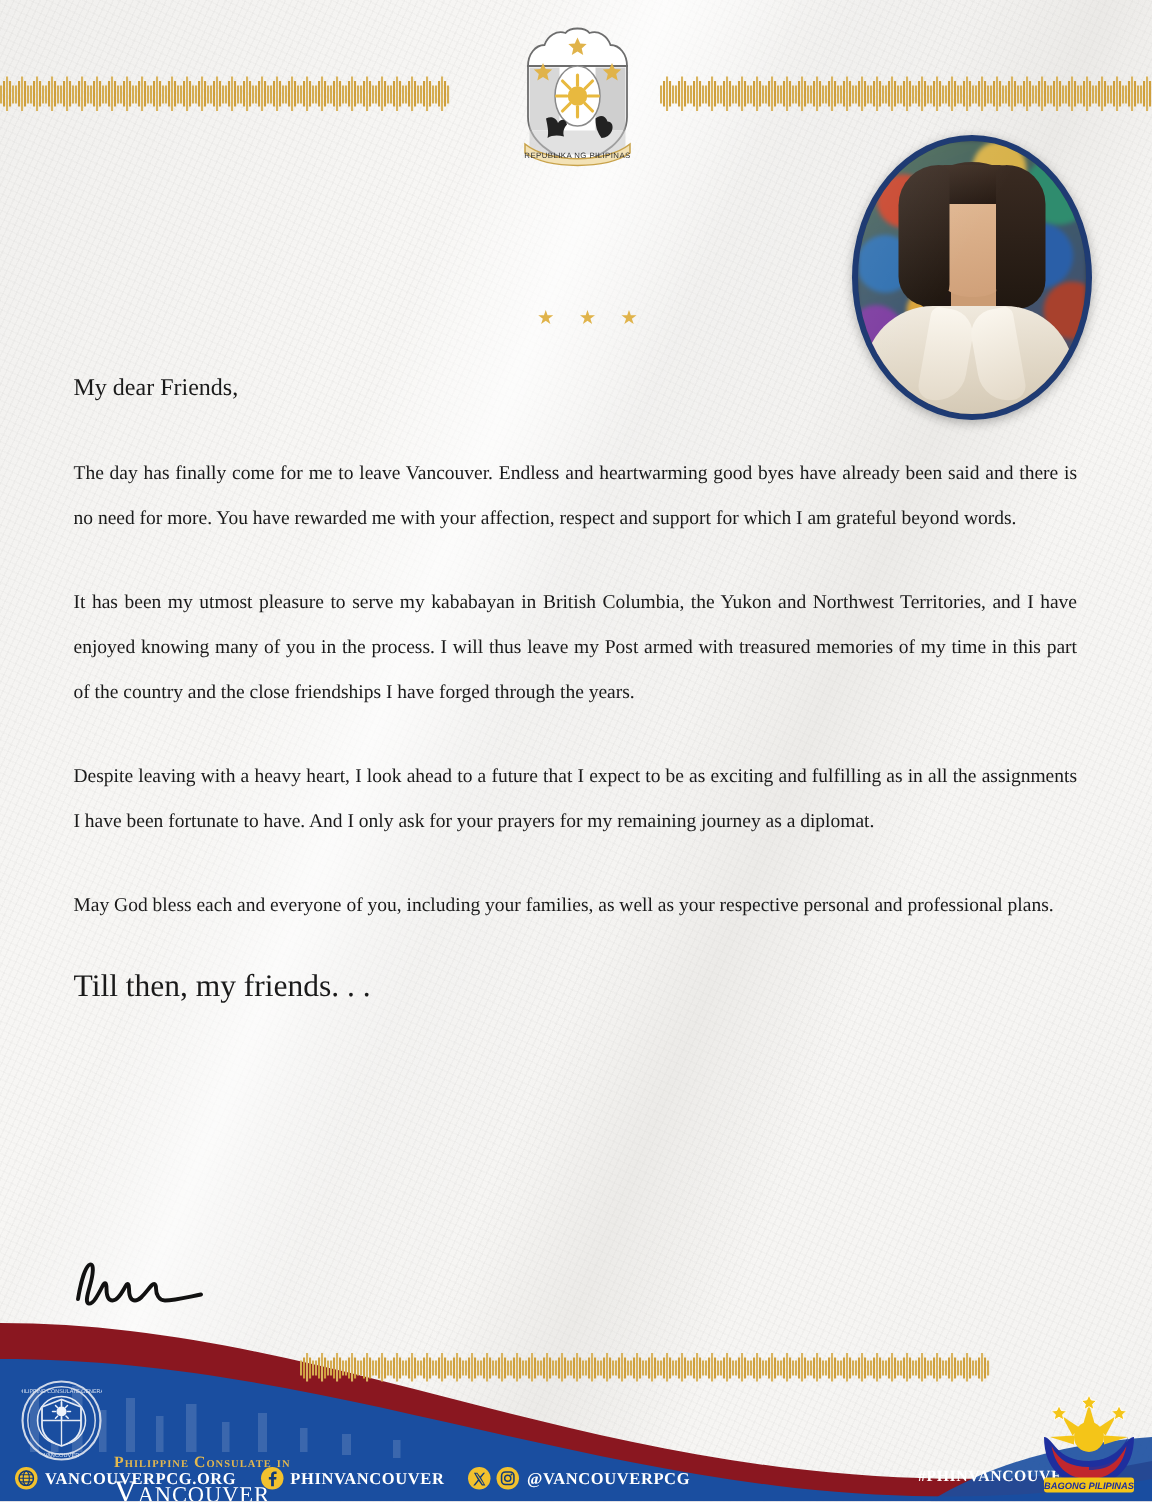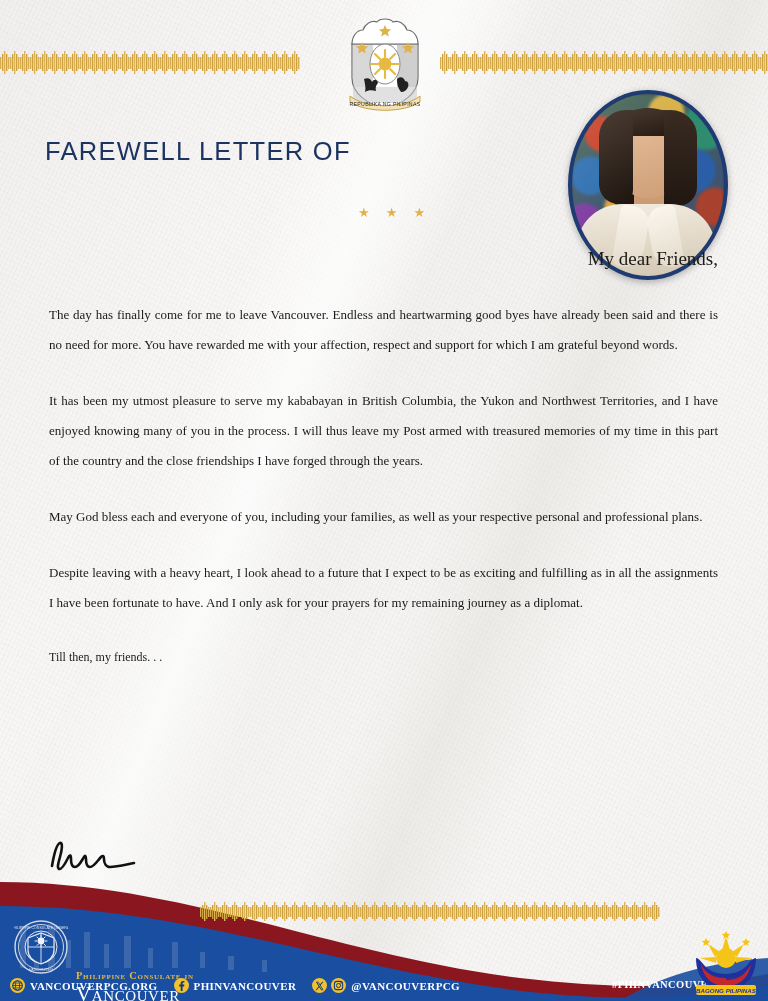--- a/index.html
+++ b/index.html
@@ -137,29 +137,29 @@
     position:absolute;inset:0;
     background:linear-gradient(120deg,rgba(255,255,255,0.12),rgba(255,255,255,0) 45%);
   }
 
   
   .letter{
     position:absolute;left:49px;top:246px;width:669px;
     color:#1a1a1a;
   }
   .salutation{
-    font-size:19px;line-height:26px;margin:0 0 28px 12px;text-align:right;
+    font-size:16px;line-height:26px;margin:0 0 28px 0;
   }
   .para{
     font-size:13px;line-height:30px;
     text-align:justify;
     margin:0 0 26px 0;
   }
   .closing{
-    font-size:12px;line-height:26px;margin:0;
+    font-size:21px;line-height:26px;margin:0;
   }
   .signature{
     position:absolute;left:46px;top:836px;width:130px;height:40px;
   }
 
   
   .footer{
     position:absolute;left:0;bottom:0;width:768px;height:135px;
   }
   .footer svg{display:block;}
@@ -286,30 +286,29 @@
     <div class="bangs"></div>
     <div class="hairfront-l"></div>
     <div class="hairfront-r"></div>
     <div class="blouse"></div>
     <div class="collar-l"></div>
     <div class="collar-r"></div>
     <div class="shine"></div>
   </div>
 
   <div class="title-block">
-    <div class="title-line">FAREWELL LETTER OF</div>
   </div>
   <div class="stars">★ ★ ★</div>
 
   <div class="letter">
     <p class="salutation">My dear Friends,</p>
     <p class="para">The day has finally come for me to leave Vancouver. Endless and heartwarming good byes have already been said and there is no need for more. You have rewarded me with your affection, respect and support for which I am grateful beyond words.</p>
     <p class="para">It has been my utmost pleasure to serve my kababayan in British Columbia, the Yukon and Northwest Territories, and I have enjoyed knowing many of you in the process. I will thus leave my Post armed with treasured memories of my time in this part of the country and the close friendships I have forged through the years.</p>
+    <p class="para">Despite leaving with a heavy heart, I look ahead to a future that I expect to be as exciting and fulfilling as in all the assignments I have been fortunate to have. And I only ask for your prayers for my remaining journey as a diplomat.</p>
     <p class="para">May God bless each and everyone of you, including your families, as well as your respective personal and professional plans.</p>
-    <p class="para">Despite leaving with a heavy heart, I look ahead to a future that I expect to be as exciting and fulfilling as in all the assignments I have been fortunate to have. And I only ask for your prayers for my remaining journey as a diplomat.</p>
     <p class="closing">Till then, my friends. . .</p>
   </div>
 
   <div class="signature">
     <svg viewBox="0 0 130 40" aria-hidden="true">
       <path d="M6 30 C8 18 11 8 14 7 C17 6 16 14 14 21 C12 28 11 32 13 33 C16 34 20 26 22 22 C24 18 25 19 25 23 C25 27 26 31 29 31 C33 31 36 24 38 21 C39 19 40 20 40 23 C40 27 41 31 44 31 C48 31 52 24 55 21 C57 19 58 20 58 23 C58 27 60 31 64 31 C70 31 78 29 88 27" fill="none" stroke="#111" stroke-width="2.6" stroke-linecap="round" stroke-linejoin="round"></path>
     </svg>
   </div>
 
   <div class="footer">

